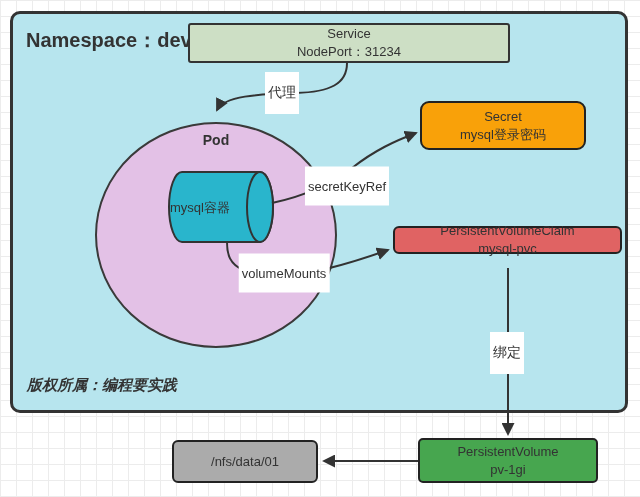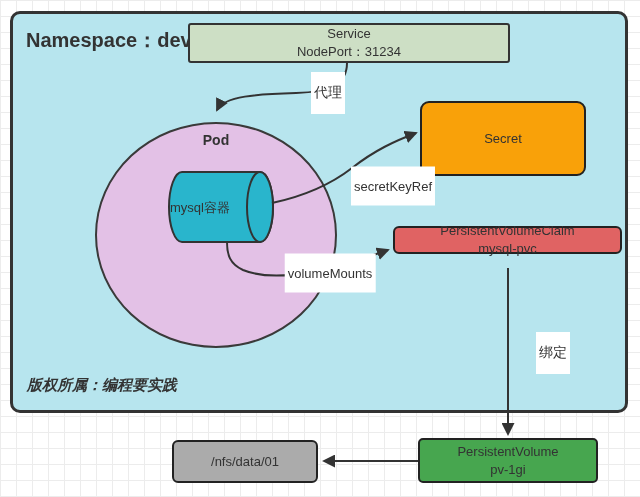--- a/index.html
+++ b/index.html
@@ -20,37 +20,37 @@
     background:#b7e5ee;border:3px solid #333;border-radius:10px;z-index:1;
   }
   .ns-title{left:26px;top:27px;font-size:20px;font-weight:bold;z-index:2;}
   .copyright{left:27px;top:376px;font-size:15px;font-weight:bold;font-style:italic;z-index:2;}
   
   .node{
     box-sizing:border-box;display:flex;flex-direction:column;align-items:center;justify-content:center;
     border:2px solid #333;font-size:13px;line-height:1.35;text-align:center;z-index:2;
   }
   .service{left:188px;top:23px;width:322px;height:40px;background:#cddfc5;border-radius:3px;}
-  .secret{left:420px;top:101px;width:166px;height:75px;background:#f9a109;border-radius:9px;border-color:#222;}
+  .secret{left:420px;top:101px;width:166px;height:49px;background:#f9a109;border-radius:9px;border-color:#222;}
   .pvc{left:393px;top:226px;width:229px;height:28px;background:#e06363;border-radius:6px;border-color:#222;}
   .pv{left:418px;top:438px;width:180px;height:45px;background:#47a64f;border-radius:5px;border-color:#222;}
   .nfs{left:172px;top:440px;width:146px;height:43px;background:#ababab;border-radius:6px;border-color:#222;}
   
   .pod{
     left:95px;top:122px;width:242px;height:226px;box-sizing:border-box;
     background:#e3c1e6;border:2px solid #3a3a3a;border-radius:50%;z-index:2;
   }
   .pod-label{left:95px;top:132px;width:242px;text-align:center;font-size:14px;font-weight:bold;z-index:2;}
   .cyl-label{left:170px;top:199px;width:92px;text-align:left;font-size:13px;z-index:4;}
   
   #overlay{position:absolute;left:0;top:0;z-index:3;pointer-events:none;}
   
   .edge-label{
     transform:translate(-50%,-50%);background:#ffffff;padding:12px 3px;
-    font-size:13px;white-space:nowrap;z-index:4;margin-left:46px;
+    font-size:13px;white-space:nowrap;z-index:4;
   }
   .edge-label.cn{font-size:14px;}
 </style>
 </head>
 <body>
 
 <div id="stage">
 
   <div class="abs ns"></div>
   <div class="abs ns-title">Namespace：dev</div>
@@ -59,20 +59,21 @@
   <div class="abs node service">
     <div>Service</div>
     <div>NodePort：31234</div>
   </div>
 
   <div class="abs pod"></div>
   <div class="abs pod-label">Pod</div>
 
   <div class="abs node secret">
     <div>Secret</div>
+    <div>mysql登录密码</div>
   </div>
 
   <div class="abs node pvc">
     <div>PersistentVolumeClaim</div>
     <div>mysql-pvc</div>
   </div>
 
   <div class="abs node pv">
     <div>PersistentVolume</div>
     <div>pv-1gi</div>

